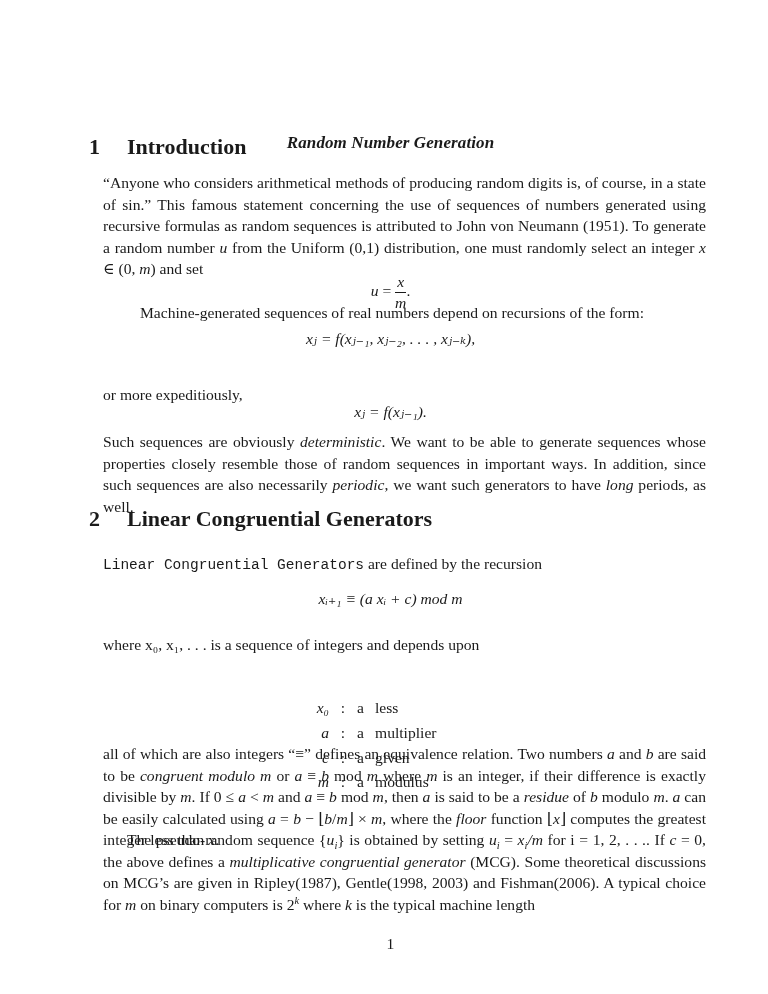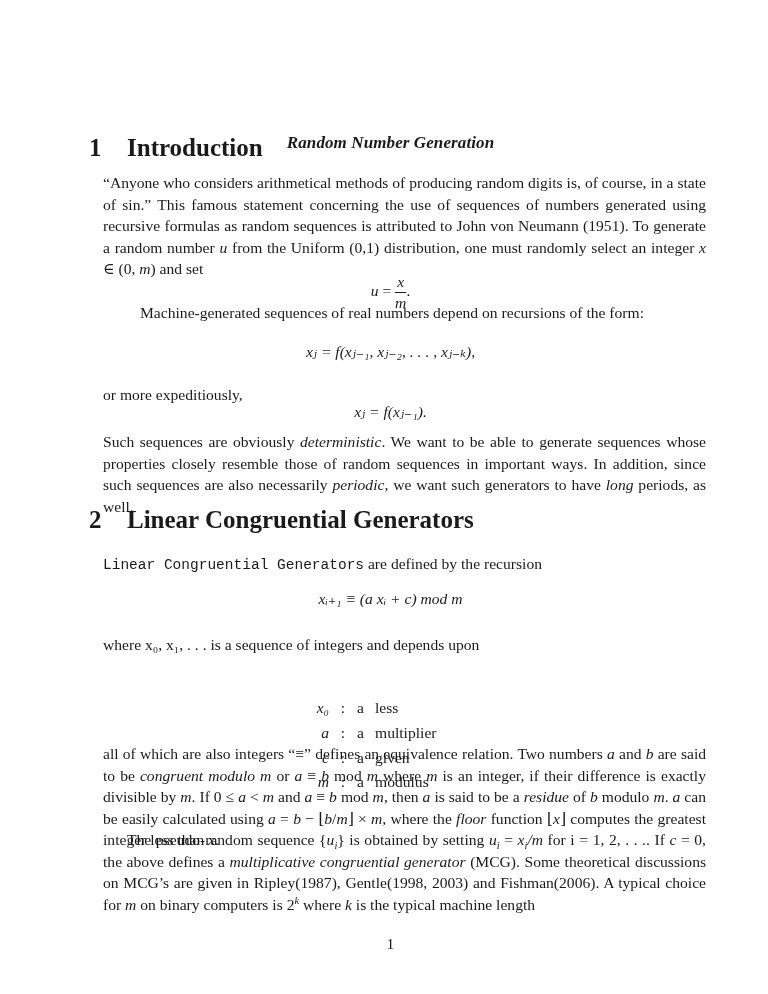--- a/index.html
+++ b/index.html
@@ -7,21 +7,21 @@
     width: 768px; height: 994px; position: relative; overflow: hidden;
     font-family: "Liberation Serif", "DejaVu Serif", serif;
     color: #1a1a1a;
   }
   .page { position: absolute; left: 89px; top: 0; width: 603px; }
   .doc-title {
     position: absolute; top: 133px; left: 0; width: 603px; text-align: center;
     font-size: 17px; font-weight: bold; letter-spacing: 0.1px; font-style: italic;
   }
   .section-heading {
-    position: absolute; left: 0; font-size: 25px; font-weight: bold; margin: 0;
+    position: absolute; left: 0; font-size: 22px; font-weight: bold; margin: 0;
   }
   .section-heading .num { display: inline-block; width: 26px; margin-right: 12px; }
   .para {
     position: absolute; left: 14px; width: 603px; font-size: 15.6px; line-height: 21.6px;
     text-align: justify; margin: 0;
   }
   .para.indent { text-indent: 24px; }
   .eq {
     position: absolute; left: 0; width: 603px; text-align: center; font-size: 15.6px;
   }
@@ -56,21 +56,21 @@
 
   <div class="eq" style="top:274px;">
     <span class="m">u</span><span> = </span><span class="frac">
         <span class="num-part">x</span>
         <span class="den-part">m</span>
       </span><span>.</span>
   </div>
 
   <p class="para" style="top:302px;margin-left:37px;">Machine-generated sequences of real numbers depend on recursions of the form:</p>
 
-  <div class="eq m" style="top:343px;">xⱼ = f(xⱼ₋₁, xⱼ₋₂, . . . , xⱼ₋ₖ),</div>
+  <div class="eq m" style="top:330px;">xⱼ = f(xⱼ₋₁, xⱼ₋₂, . . . , xⱼ₋ₖ),</div>
 
   <p class="para" style="top:384px;">or more expeditiously,</p>
 
   <div class="eq m" style="top:403px;text-align:center;">xⱼ = f(xⱼ₋₁).</div>
 
   <p class="para" style="top:431px;"><span>Such sequences are obviously </span><em>deterministic</em><span>. We want to be able to generate sequences whose properties closely resemble those of random sequences in important ways. In addition, since such sequences are also necessarily </span><em>periodic</em><span>, we want such generators to have </span><em>long</em><span> periods, as well.</span></p>
 
   <h2 class="section-heading" style="top:506px;">
     <span class="num">2</span><span>Linear Congruential Generators</span>
   </h2>

